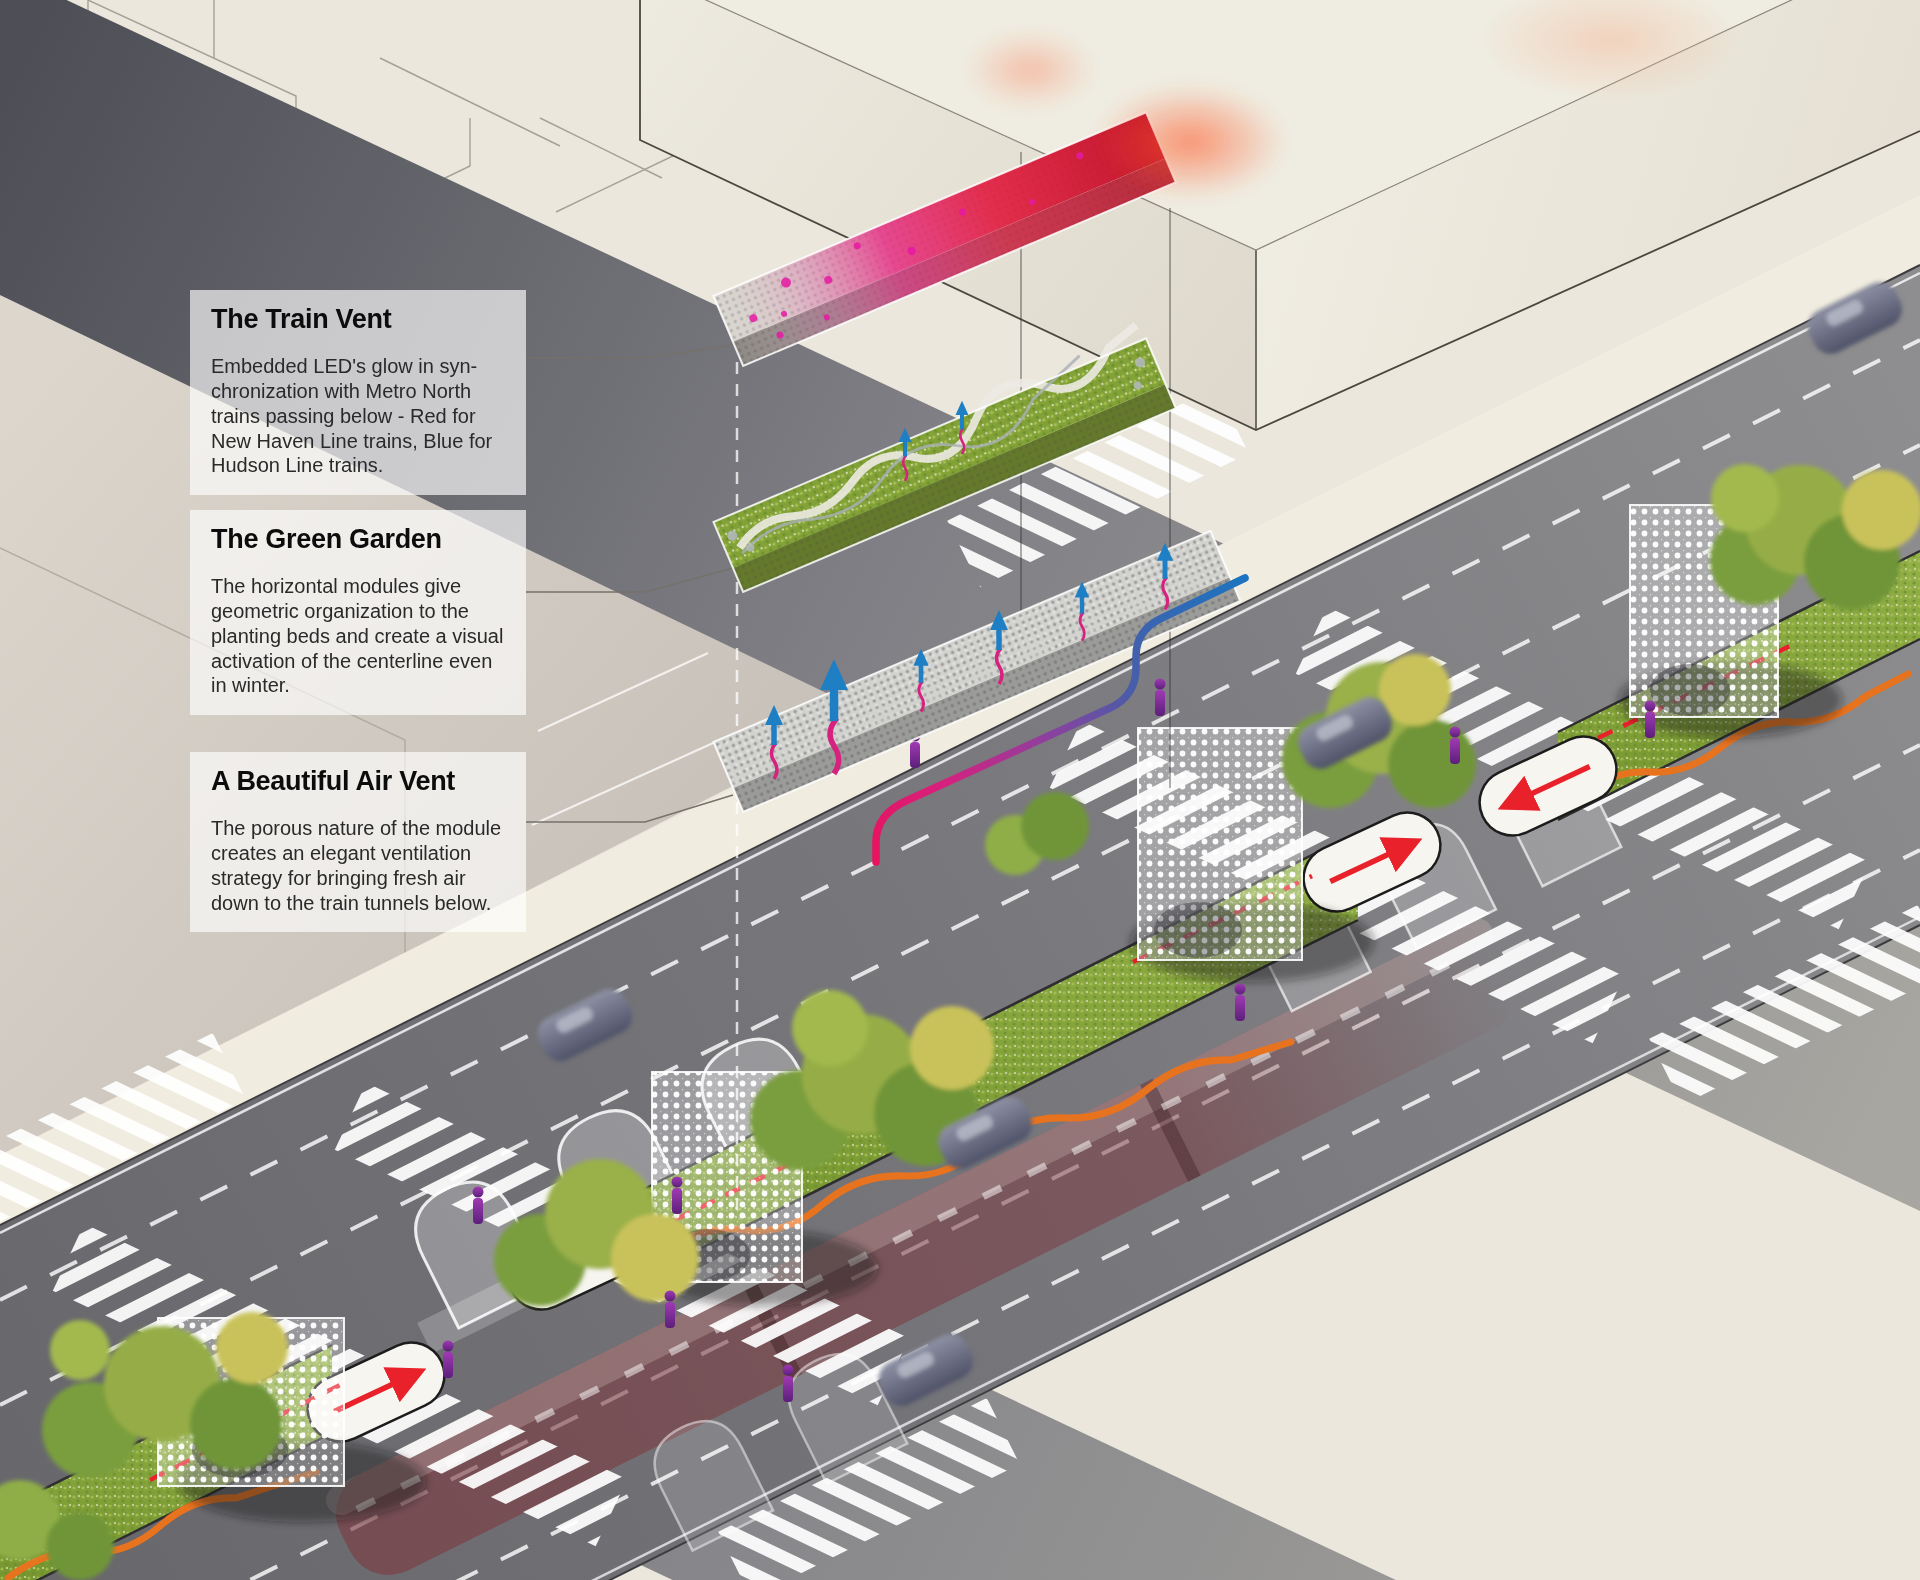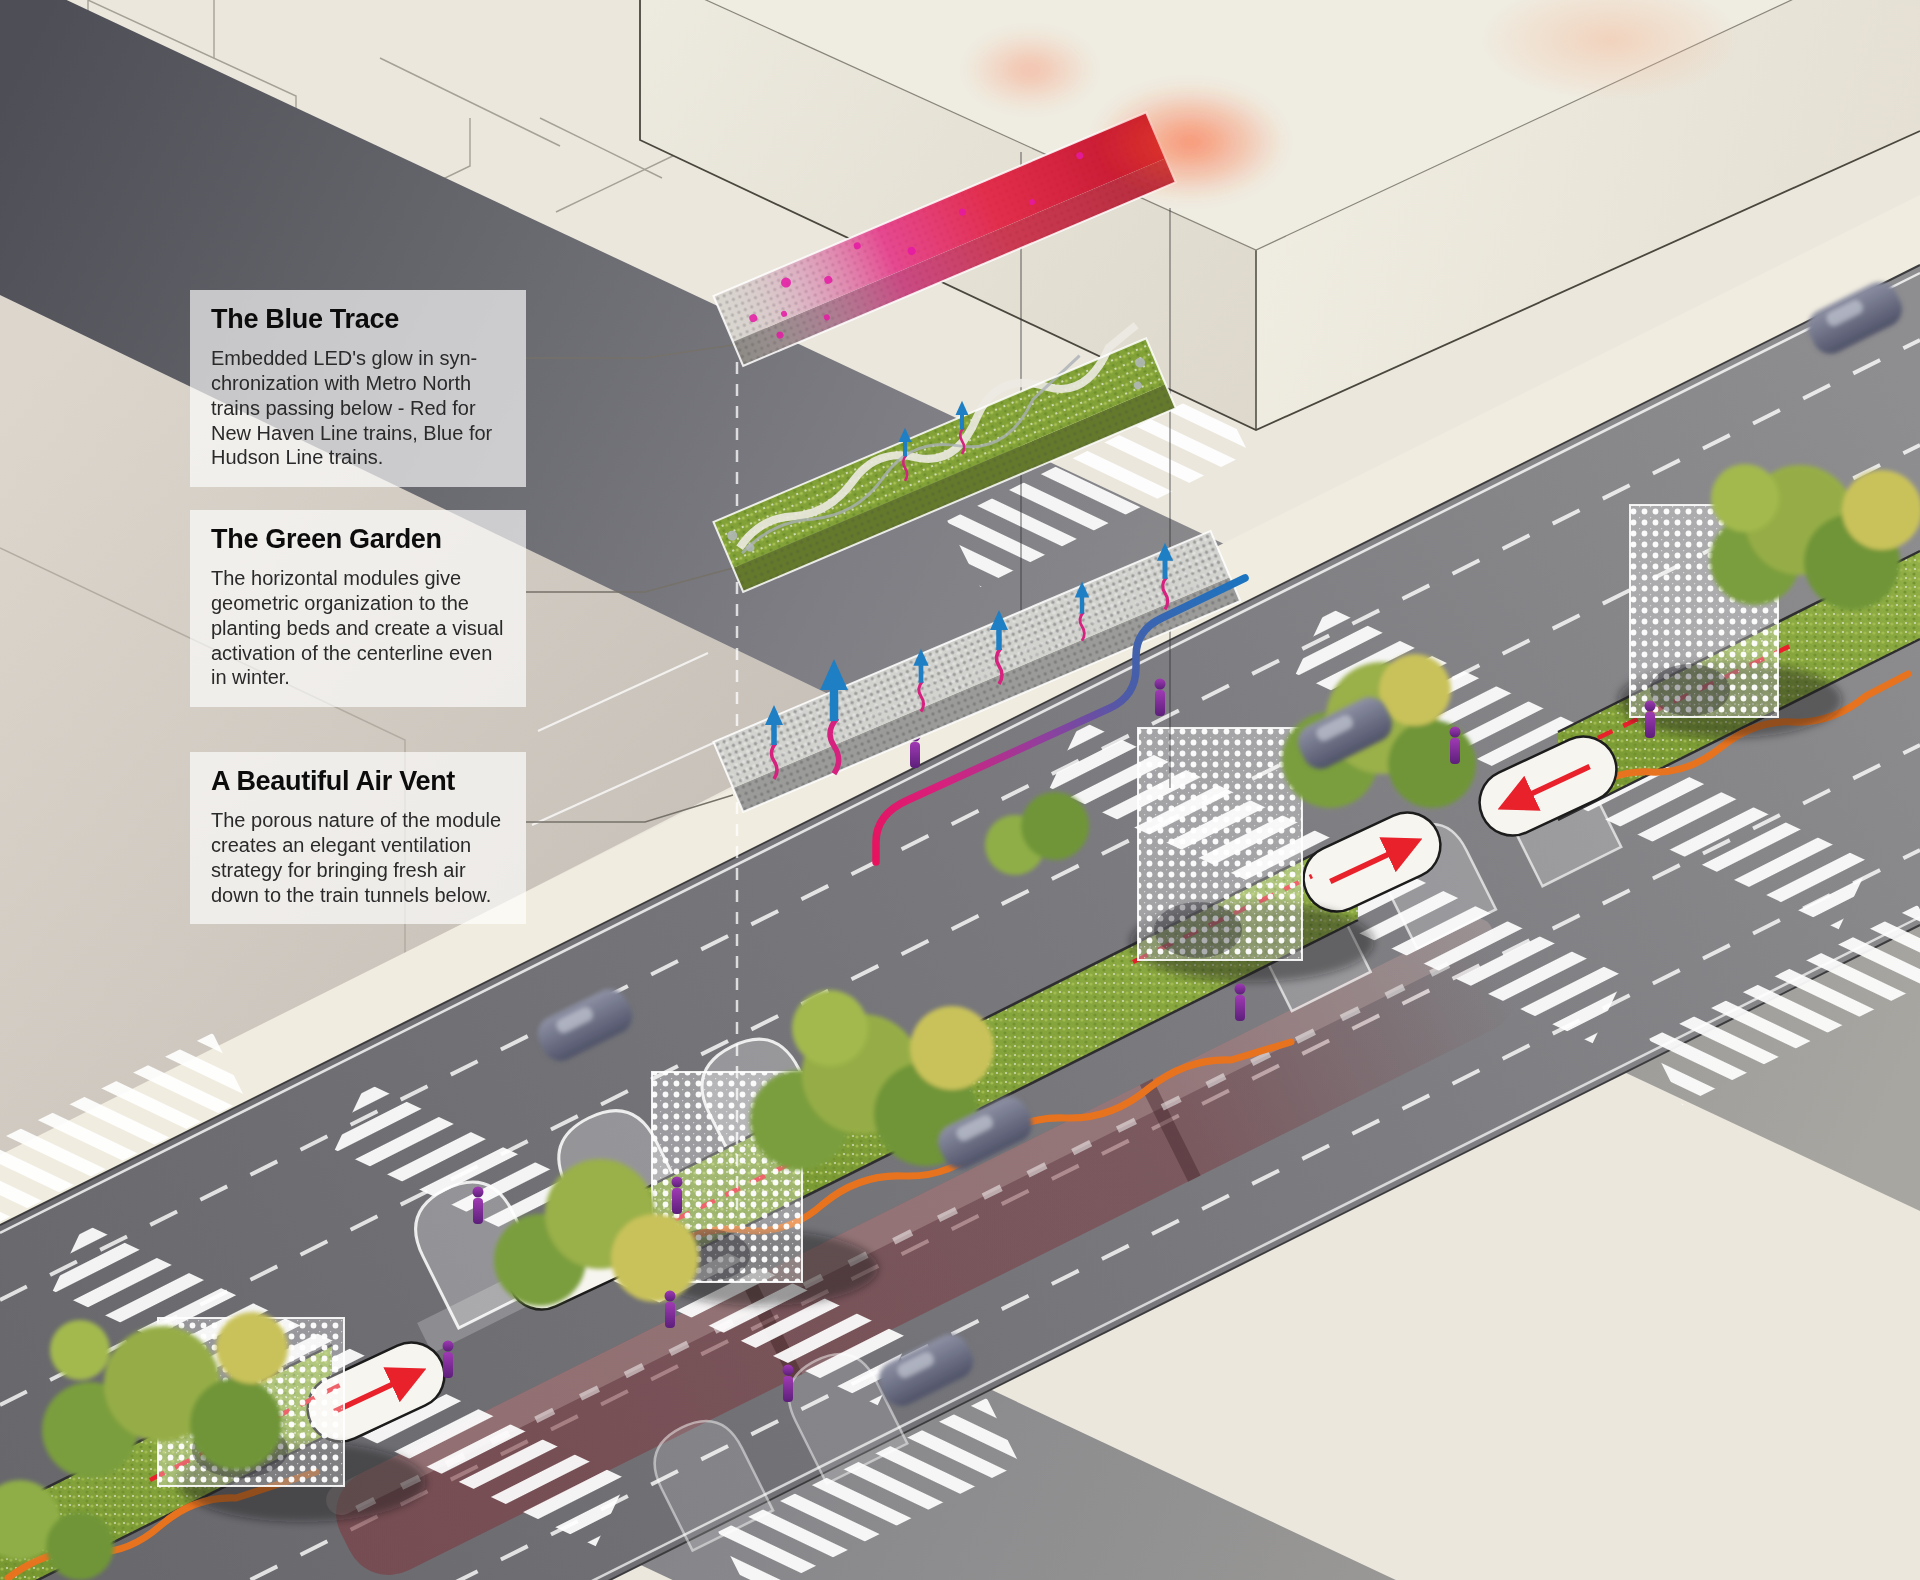--- a/index.html
+++ b/index.html
@@ -5,21 +5,21 @@
   html,body{margin:0;padding:0;background:#d8d5cc;}
   .stage{position:relative;width:1920px;height:1580px;overflow:hidden;
          background:#ebe7dc;font-family:"Liberation Sans",sans-serif;}
   .stage svg{position:absolute;left:0;top:0;}
   .label-box{position:absolute;left:190px;width:336px;box-sizing:border-box;
              padding:15px 21px 17px 21px;color:#1a1a1a;}
   .label-box.solid{background:#ffffff;}
   .label-box.glass{background:rgba(255,255,255,0.66);}
   .label-title{font-size:27px;font-weight:700;letter-spacing:-0.3px;line-height:1.08;color:#0c0c0c;}
   .label-sub{font-size:20px;line-height:1.24;color:#2a2a2a;margin-top:3px;}
-  .label-body{font-size:20px;line-height:1.24;color:#2a2a2a;margin-top:12px;}
+  .label-body{font-size:20px;line-height:1.24;color:#2a2a2a;margin-top:20px;}
 </style>
 </head>
 <body>
 
 <div class="stage">
 <svg width="1920" height="1580" viewBox="0 0 1920 1580">
 <defs>
   <linearGradient id="gAsphalt" x1="0" y1="1500" x2="1920" y2="400" gradientUnits="userSpaceOnUse">
     <stop offset="0" stop-color="#67676c"></stop>
           <stop offset="0.5" stop-color="#77777c"></stop>
@@ -517,21 +517,21 @@
           <path d="M0,36 q6,-9 0,-18 q-6,-9 2,-18" stroke="#d6217e" stroke-width="3.5" fill="none"></path>
           <path d="M0,2 L0,-20" stroke="#1f7fc4" stroke-width="5.5"></path>
           <path d="M-9,-18 L9,-18 L0,-38 Z" fill="#1f7fc4"></path>
         </g>
 </g>
 
 <path d="M1245,578 L1162,618 Q1136,630 1136,656 L1136,668 Q1136,696 1110,708 L908,800 Q876,814 876,842 L876,862" stroke="url(#gTrace)" stroke-width="7.5" fill="none" stroke-linecap="round"></path>
 </svg>
 
 <div class="label-box glass" style="top:290px;">
-  <div class="label-title">The Blue Trace</div>
+  <div class="label-title">The Train Vent</div>
   <div class="label-body">Embedded LED's glow in syn-chronization with Metro North trains passing below - Red for New Haven Line trains, Blue for Hudson Line trains.</div>
 </div>
 <div class="label-box glass" style="top:752px;">
   <div class="label-title">A Beautiful Air Vent</div>
   <div class="label-body">The porous nature of the module creates an elegant ventilation strategy for bringing fresh air down to the train tunnels below.</div>
 </div>
 <div class="label-box glass" style="top:510px;">
   <div class="label-title">The Green Garden</div>
   <div class="label-body">The horizontal modules give geometric organization to the planting beds and create a visual activation of the centerline even in winter.</div>
 </div>

